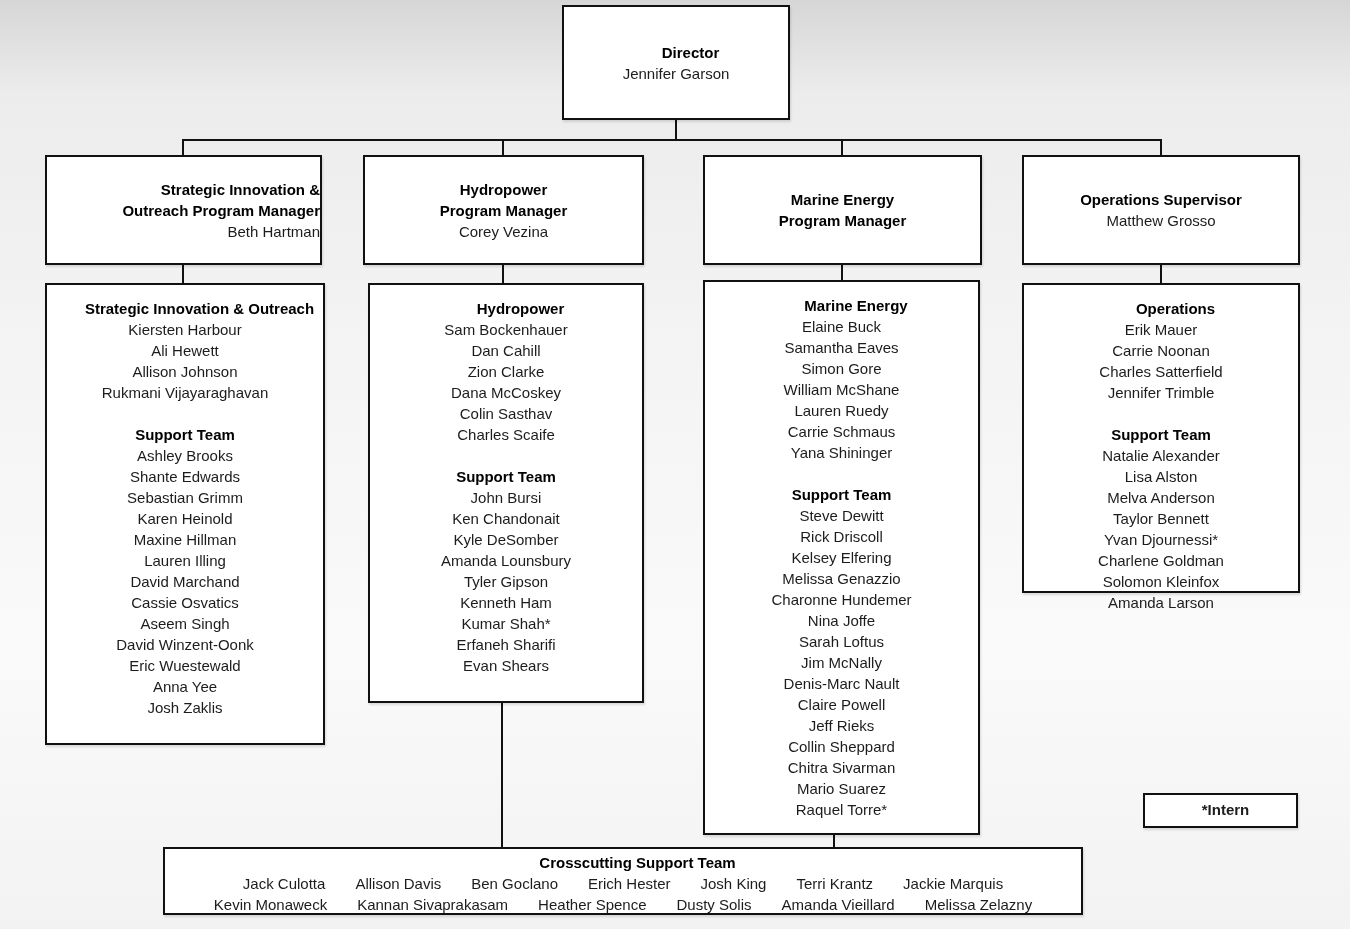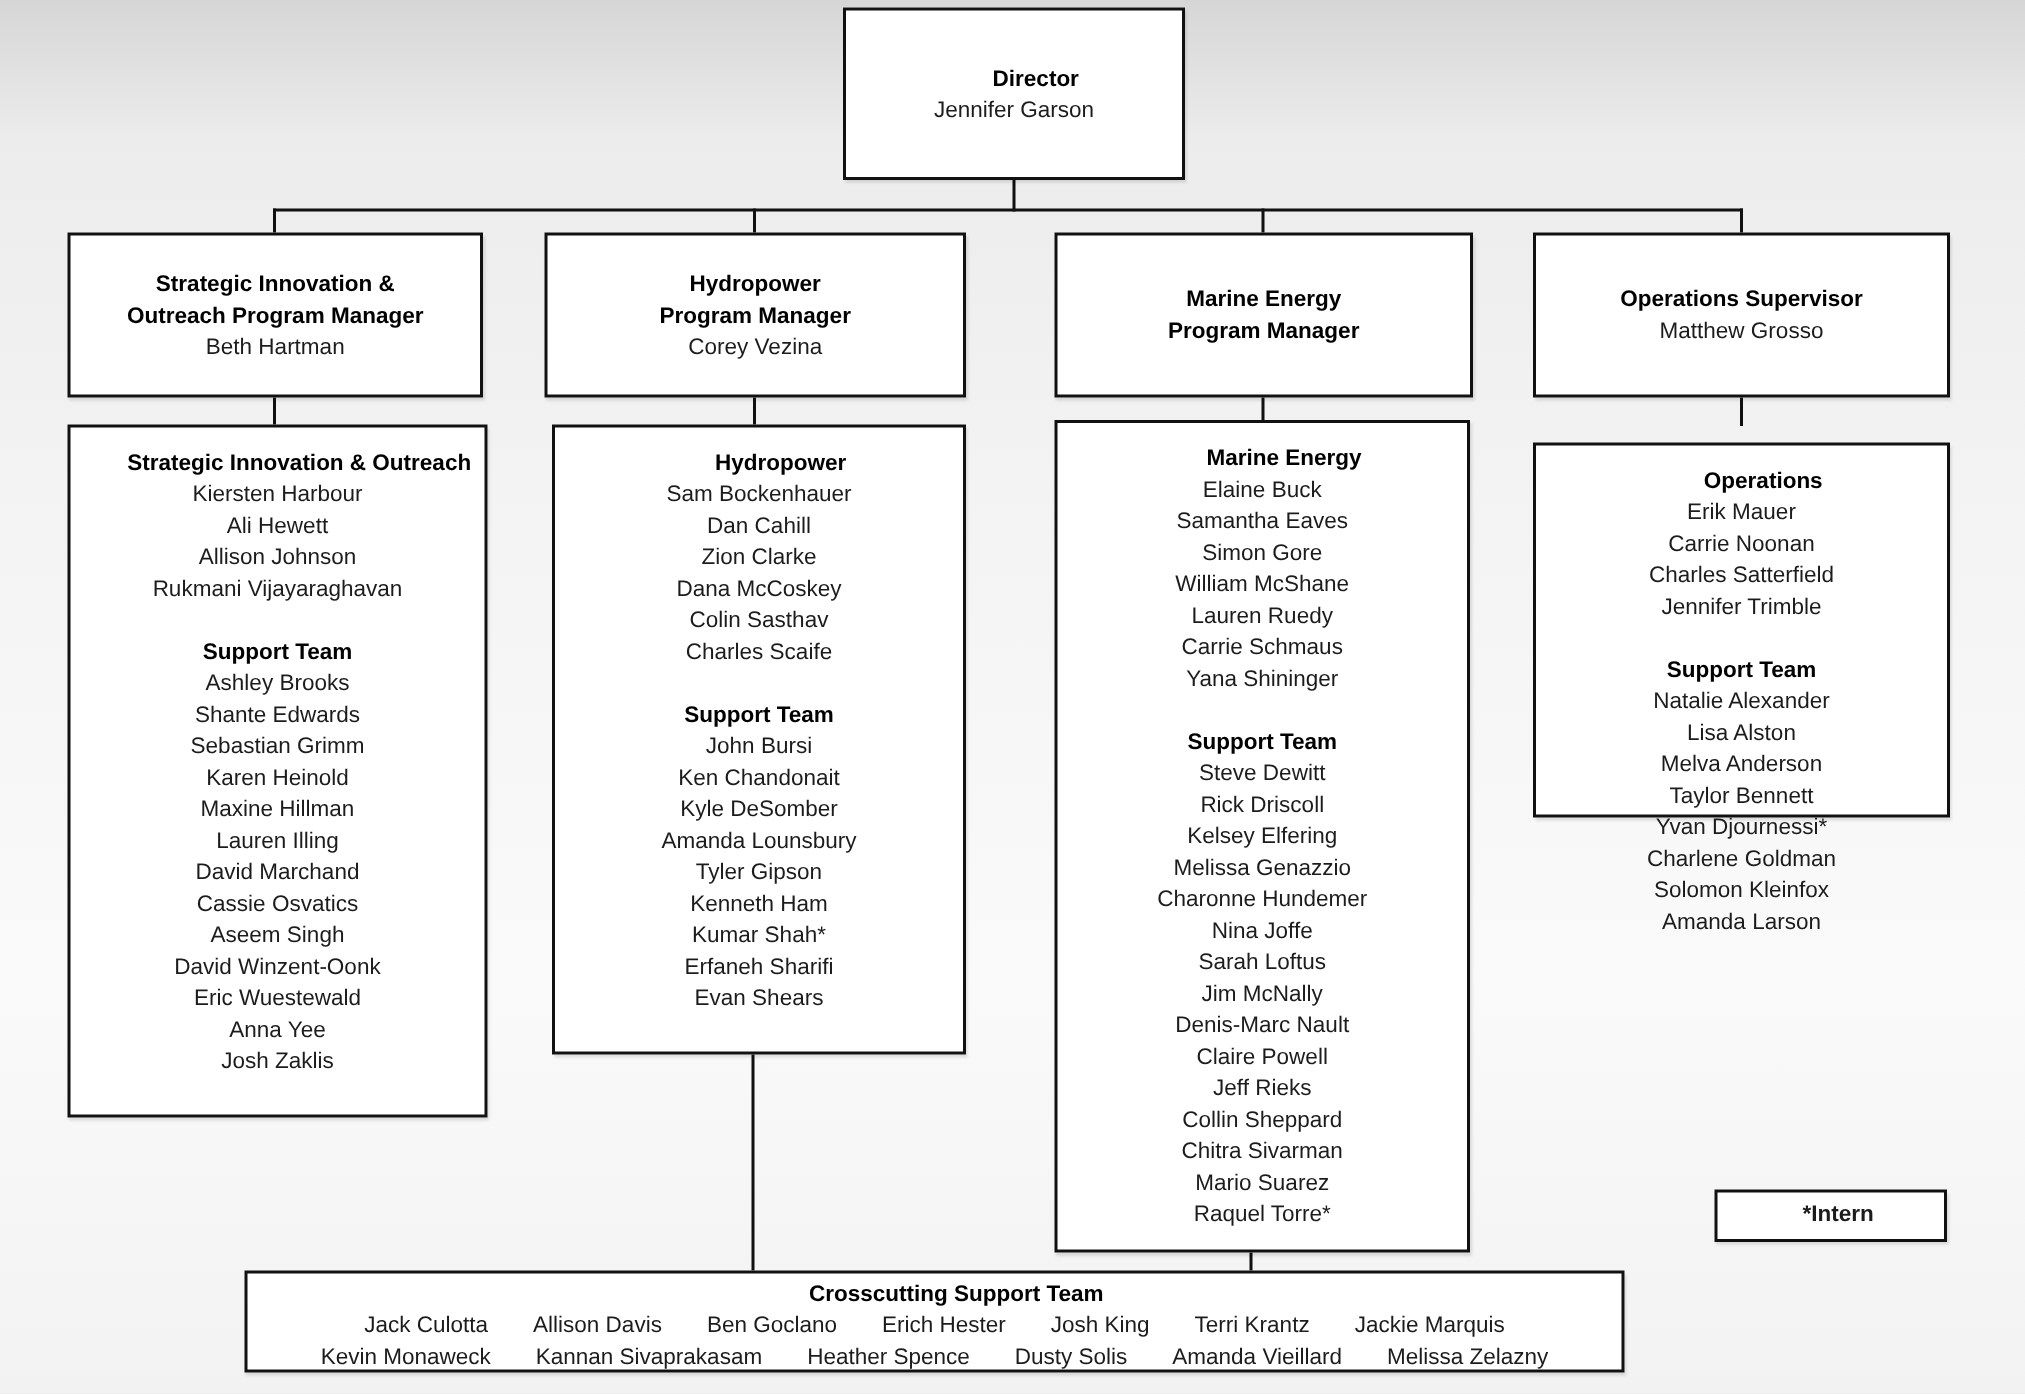--- a/index.html
+++ b/index.html
@@ -19,30 +19,30 @@
     box-shadow:1px 2px 2px rgba(0,0,0,0.12);
   }
   .center-v{display:flex;flex-direction:column;justify-content:center;}
   .bold{font-weight:bold;color:#000;padding-left:29px;}
   .member{color:#1c1c1c;}
   .mgr-title-line{font-weight:bold;color:#000;}
   .support-header{font-weight:bold;color:#000;margin-top:21px;}
   
   #director{left:562px;top:5px;width:228px;height:115px;}
   
-  #mgr-0{left:45px;top:155px;width:277px;height:110px;}
+  #mgr-0{left:45px;top:155px;width:277px;height:110px;text-align:right;}
   #mgr-1{left:363px;top:155px;width:281px;height:110px;}
   #mgr-2{left:703px;top:155px;width:279px;height:110px;}
   #mgr-3{left:1022px;top:155px;width:278px;height:110px;}
   
   .team-box{padding-top:13px;text-align:center;}
   #team-0{left:45px;top:283px;width:280px;height:462px;}
   #team-1{left:368px;top:283px;width:276px;height:420px;}
   #team-2{left:703px;top:280px;width:277px;height:555px;}
-  #team-3{left:1022px;top:295px;width:278px;height:250px;}
+  #team-3{left:1022px;top:283px;width:278px;height:310px;}
   
   #crosscutting{left:163px;top:847px;width:920px;height:68px;padding-top:3px;}
   .cc-row{display:flex;justify-content:center;column-gap:30px;white-space:nowrap;}
   .cc-name{color:#1c1c1c;}
   
   #legend{left:1143px;top:793px;width:155px;height:35px;text-align:center;line-height:30px;padding-left:10px;font-weight:bold;}
   
   .line{position:absolute;background:#111;}
   #l-dir-v{left:675px;top:120px;width:2px;height:21px;}
   #l-main-h{left:182px;top:139px;width:980px;height:2px;}

